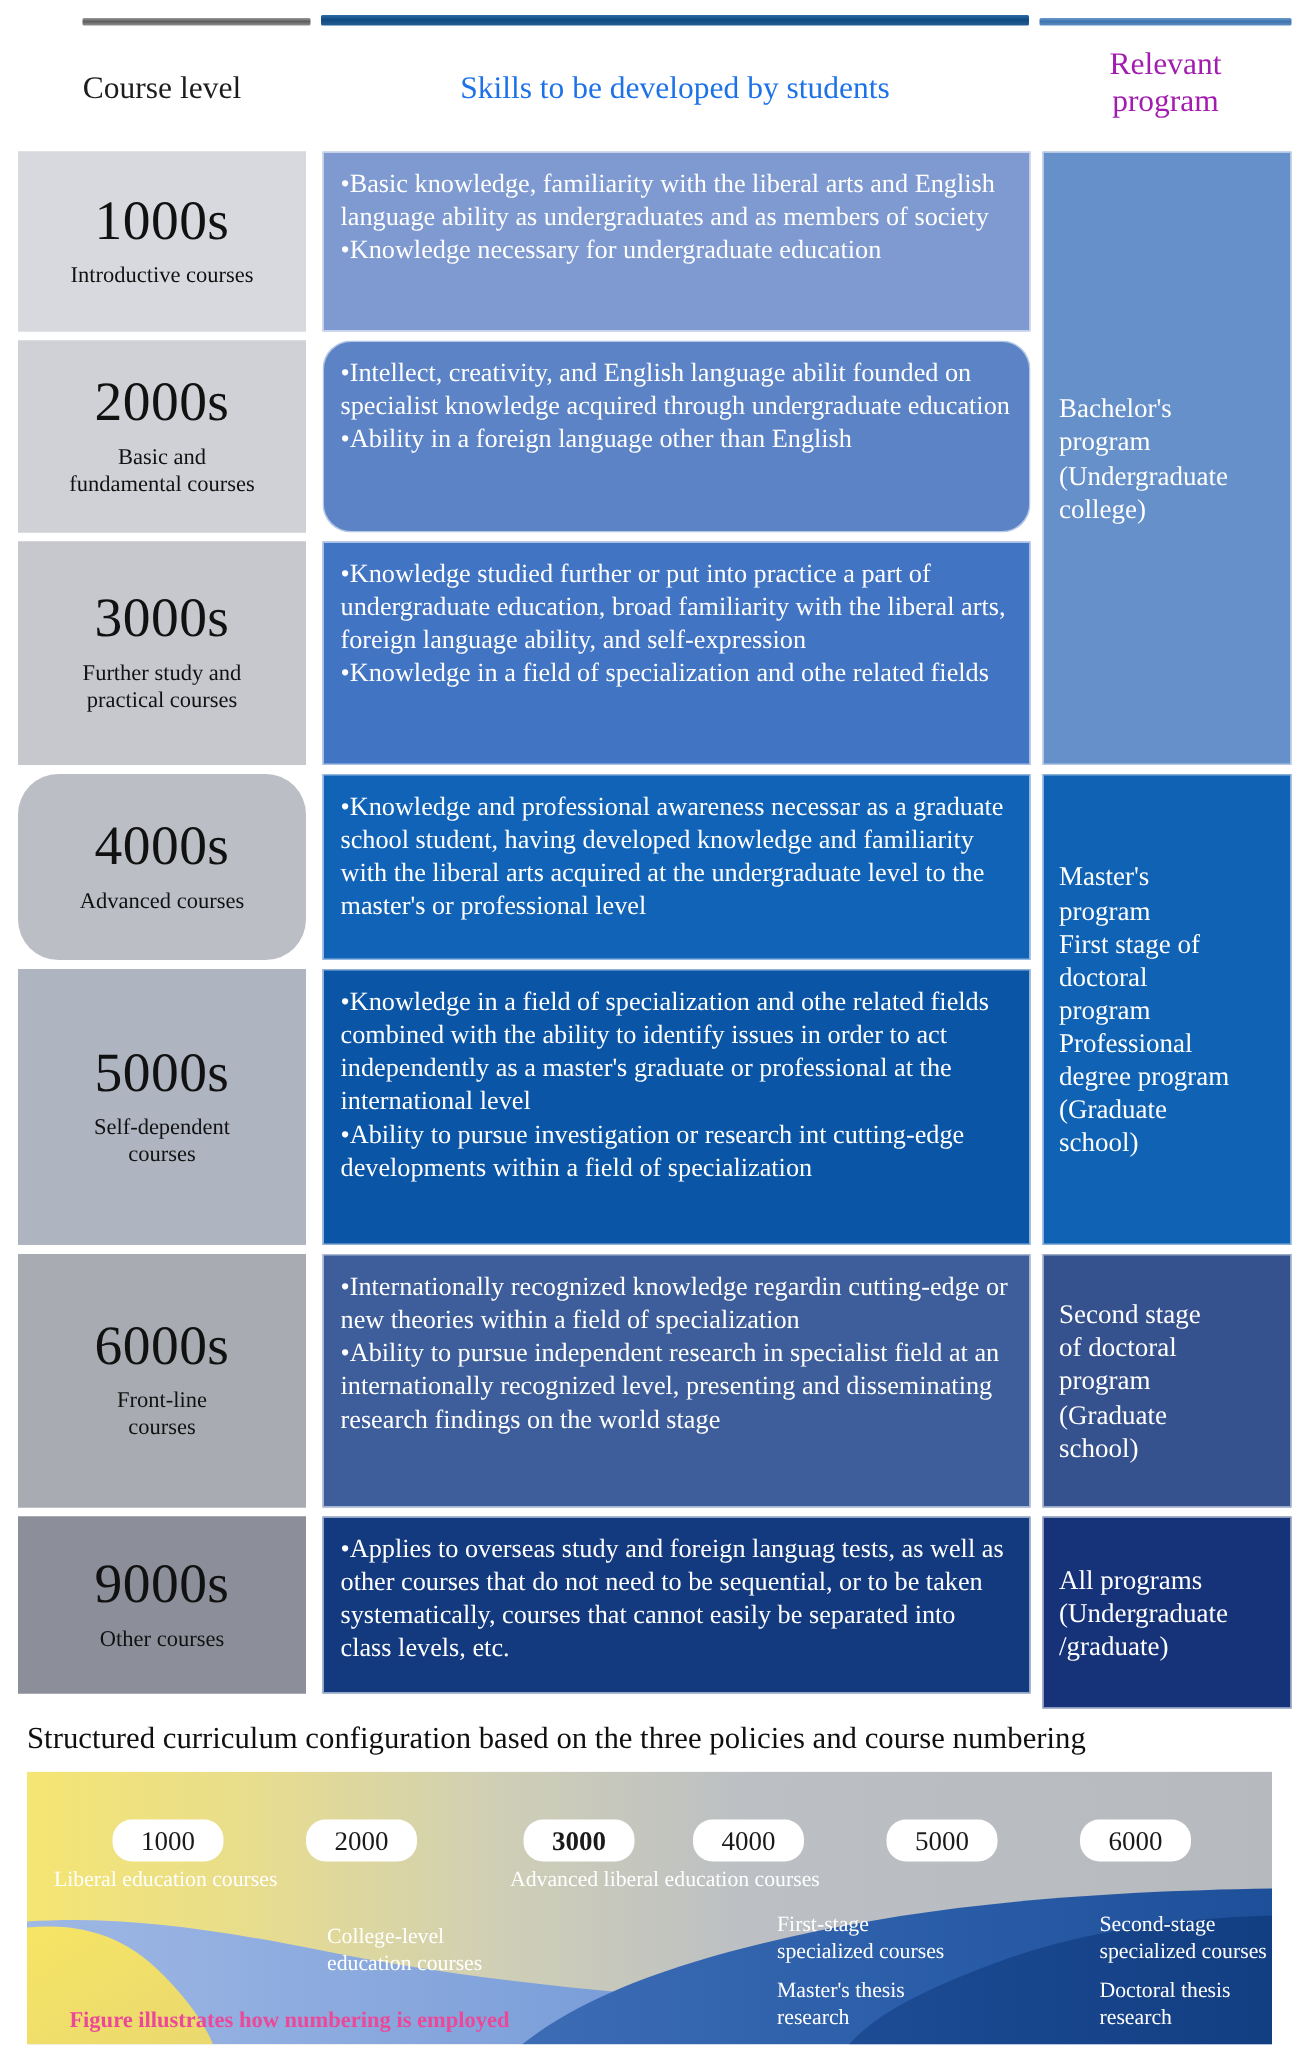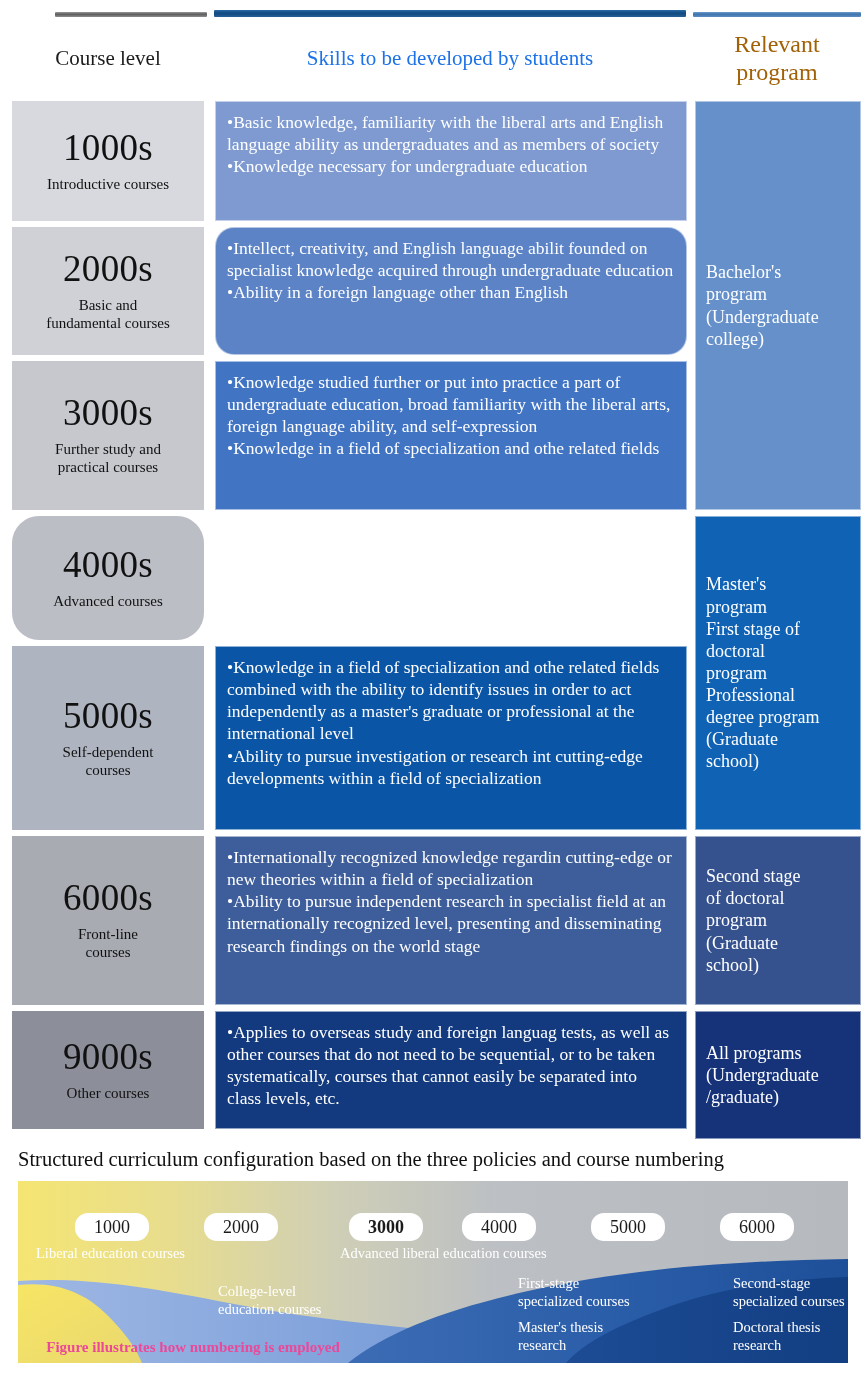--- a/index.html
+++ b/index.html
@@ -17,21 +17,21 @@
     background:linear-gradient(to bottom,#9a9a9a,#5d5d5d 45%,#8e8e8e);}
   .rule.c2{left:214px;top:10px;width:472px;
     background:linear-gradient(to bottom,#2b6ca8,#10497f 45%,#255f96);height:7px;}
   .rule.c3{left:693px;top:12px;width:168px;
     background:linear-gradient(to bottom,#6d9bcd,#3e74ad 45%,#5f8dc2);}
 
   
   .hdr{position:absolute;text-align:center;line-height:1.18;}
   .hdr.c1{left:10px;top:46px;width:196px;font-size:21px;color:#1c1c1c;}
   .hdr.c2{left:214px;top:46px;width:472px;font-size:21px;color:#1d72e8;}
-  .hdr.c3{left:693px;top:30px;width:168px;font-size:24px;color:#a16207;}
+  .hdr.c3{left:693px;top:30px;width:168px;font-size:21px;color:#a21caf;}
 
   
   .grid{position:absolute;left:0;top:101px;width:866px;}
   .row{position:relative;width:866px;}
 
   .cell-level{
     position:absolute;left:12px;width:192px;top:0;bottom:6px;
     display:flex;flex-direction:column;align-items:center;justify-content:center;
     color:#111;text-align:center;
   }
@@ -115,20 +115,23 @@
         </div>
         <div class="cell-skill" style="background-color: rgb(66, 116, 196);">
           <p>•Knowledge studied further or put into practice a part of undergraduate education, broad familiarity with the liberal arts, foreign language ability, and self-expression</p>
           <p>•Knowledge in a field of specialization and othe related fields</p>
         </div>
       </div>
       <div class="row" style="height: 130px;">
         <div class="cell-level" style="background: linear-gradient(to right, rgb(188, 190, 198), rgb(188, 190, 198)) rgb(188, 190, 198); border-radius: 27px;">
           <div class="num">4000s</div>
           <div class="sub">Advanced courses</div>
+        </div>
+        <div class="cell-skill" style="background-color: rgb(17, 99, 184);">
+          <p>•Knowledge and professional awareness necessar as a graduate school student, having developed knowledge and familiarity with the liberal arts acquired at the undergraduate level to the master's or professional level</p>
         </div>
       </div>
       <div class="row" style="height: 190px;">
         <div class="cell-level" style="background: linear-gradient(to right, rgb(174, 180, 192), rgb(174, 180, 192)) rgb(174, 180, 192);">
           <div class="num">5000s</div>
           <div class="sub">Self-dependent<br>courses</div>
         </div>
         <div class="cell-skill" style="background-color: rgb(11, 85, 166);">
           <p>•Knowledge in a field of specialization and othe related fields combined with the ability to identify issues in order to act independently as a master's graduate or professional at the international level</p>
           <p>•Ability to pursue investigation or research int cutting-edge developments within a field of specialization</p>

